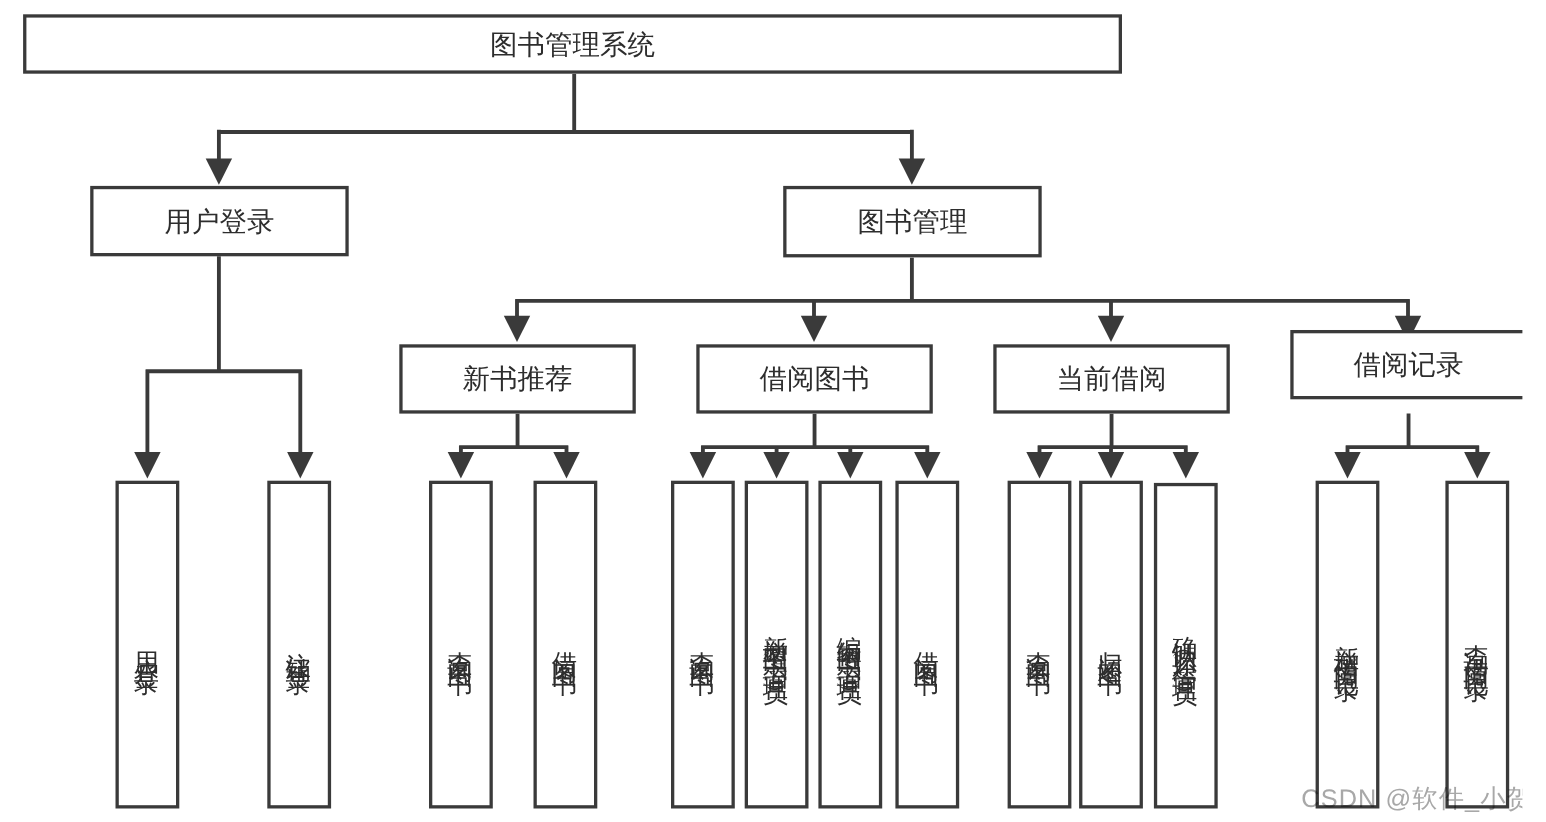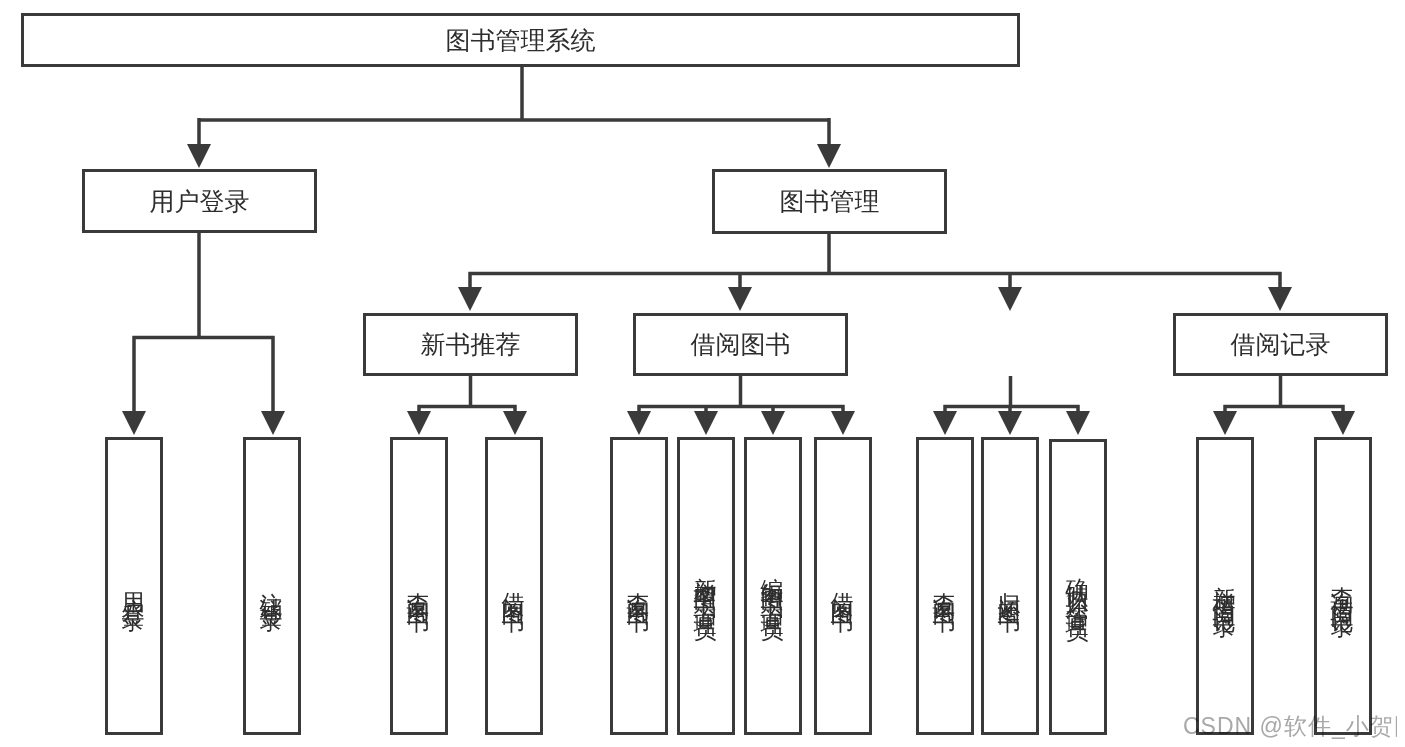--- a/index.html
+++ b/index.html
@@ -8,21 +8,20 @@
     --watermark:#a8a8a8;
     --bg:#ffffff;
   }
   html,body{margin:0;padding:0;background:var(--bg);}
   body{font-family:"Liberation Sans","DejaVu Sans",sans-serif;}
   .diagram{
     position:relative;
     width:1384px;height:747px;
     background:var(--bg);
     overflow:hidden;
-    padding-left:13px;
   }
   .connectors{position:absolute;left:0;top:0;width:1405px;height:747px;}
   .ln{stroke:var(--line);stroke-width:3.5;fill:none;}
   .ah{fill:var(--line);stroke:none;}
   .box{
     position:absolute;
     box-sizing:border-box;
     background:var(--bg);
     border:3px solid var(--line);
     display:flex;align-items:center;justify-content:center;
@@ -111,21 +110,24 @@
   <div class="box" style="left:712px;top:169px;width:235px;height:65px">
     <span>图书管理</span>
   </div>
 
   <div class="box" style="left:363px;top:313px;width:215px;height:63px">
     <span>新书推荐</span>
   </div>
   <div class="box" style="left:633px;top:313px;width:215px;height:63px">
     <span>借阅图书</span>
   </div>
-  <div class="box" style="left:1173px;top:313px;width:215px;height:63px">
+  <div class="box" style="left:903px;top:313px;width:215px;height:63px">
+    <span>当前借阅</span>
+  </div>
+  <div class="box" style="left:1173px;top:300px;width:215px;height:63px">
     <span>借阅记录</span>
   </div>
 
   <div class="box vbox" style="left:105px;top:437px;width:58px;height:298px">
     <span>用户登录</span>
   </div>
   <div class="box vbox" style="left:243px;top:437px;width:58px;height:298px">
     <span>注销登录</span>
   </div>
 

